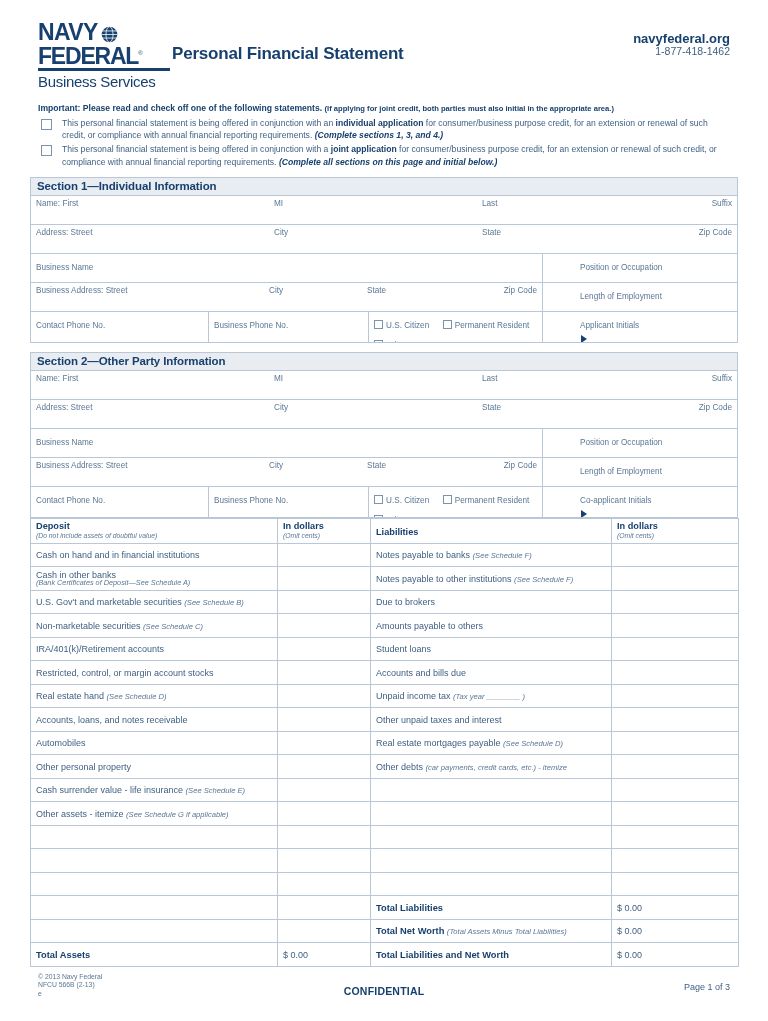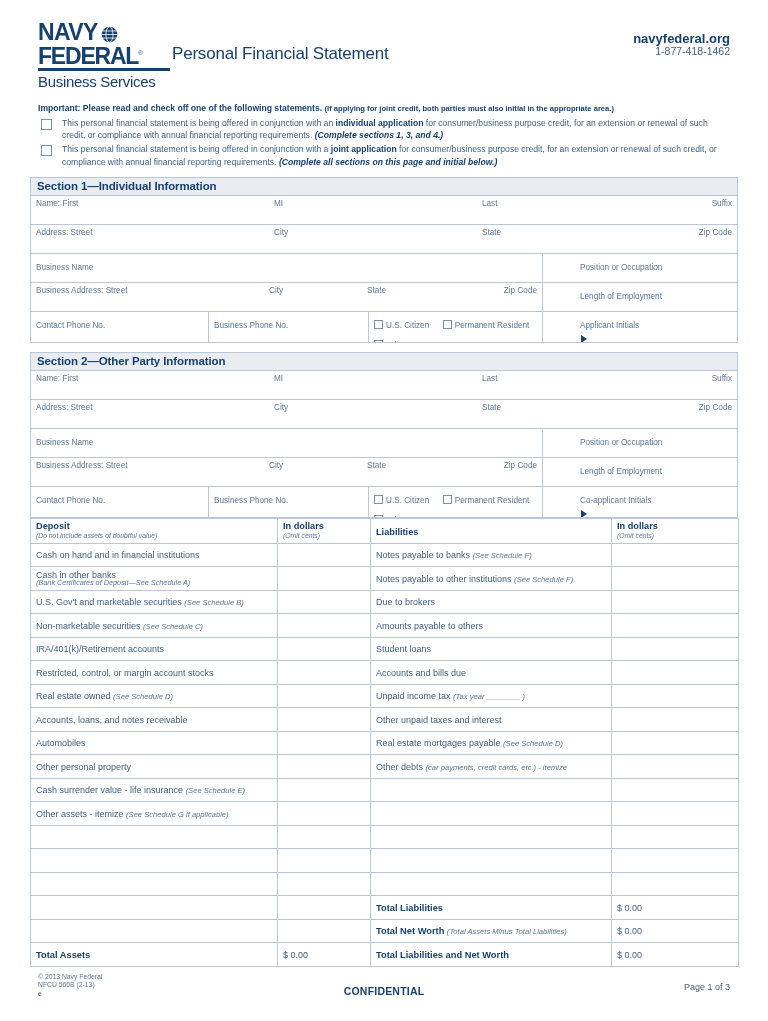--- a/index.html
+++ b/index.html
@@ -73,21 +73,21 @@
     font-weight: normal;
     color: #17406e;
     letter-spacing: -0.3px;
     margin-top: 2px;
   }
   .doc-title {
     position: absolute;
     left: 142px;
     top: 44px;
     font-size: 17px;
-    font-weight: normal;
+    font-weight: bold;
     color: #17406e;
     letter-spacing: -0.2px;
   }
   .contact {
     position: absolute;
     right: 8px;
     top: 32px;
     text-align: right;
     line-height: 13px;
   }
@@ -578,21 +578,21 @@
           <td><span>Student loans</span></td>
           <td class="amt"></td>
         </tr>
         <tr>
           <td><span>Restricted, control, or margin account stocks</span></td>
           <td class="amt"></td>
           <td><span>Accounts and bills due</span></td>
           <td class="amt"></td>
         </tr>
         <tr>
-          <td><span>Real estate owned</span> <span class="sched">(See Schedule D)</span></td>
+          <td><span>Real estate hand</span> <span class="sched">(See Schedule D)</span></td>
           <td class="amt"></td>
           <td><span>Unpaid income tax</span> <span class="sched">(Tax year ________ )</span></td>
           <td class="amt"></td>
         </tr>
         <tr>
           <td><span>Accounts, loans, and notes receivable</span></td>
           <td class="amt"></td>
           <td><span>Other unpaid taxes and interest</span></td>
           <td class="amt"></td>
         </tr>

